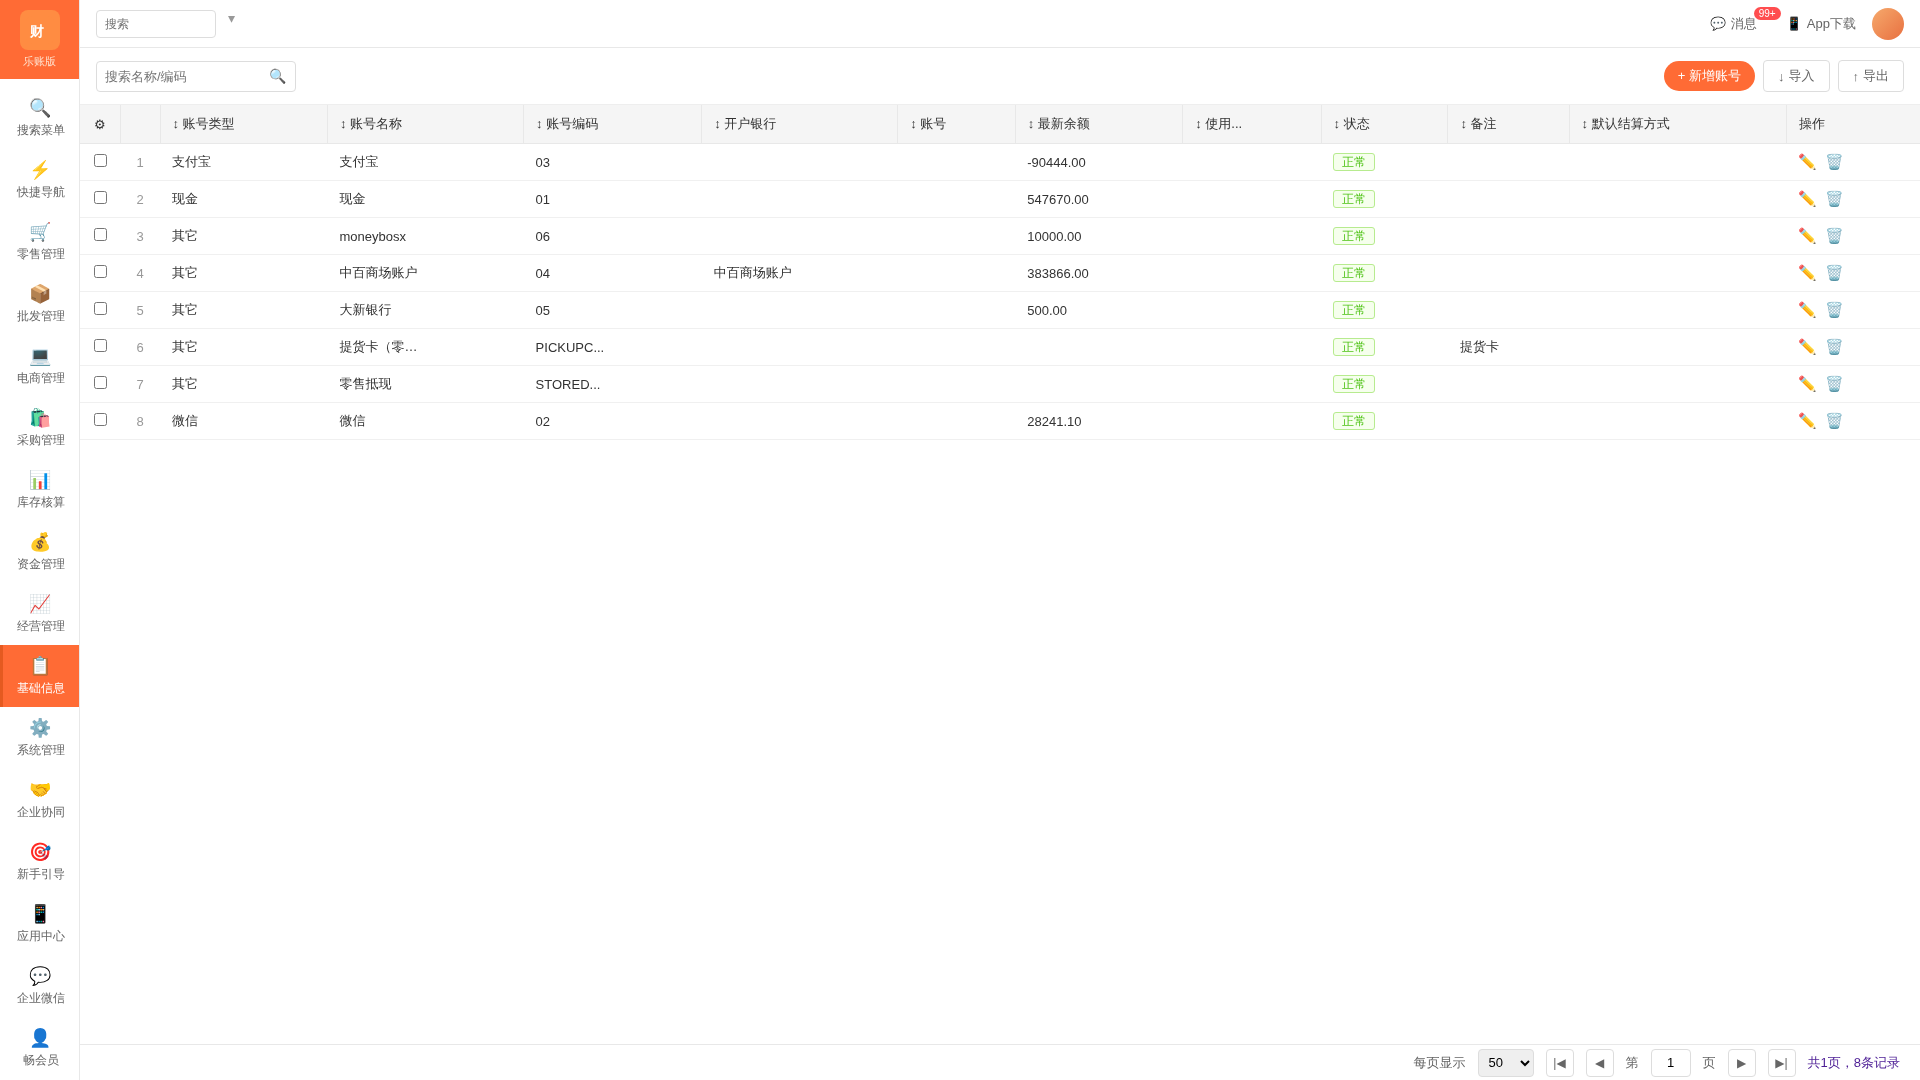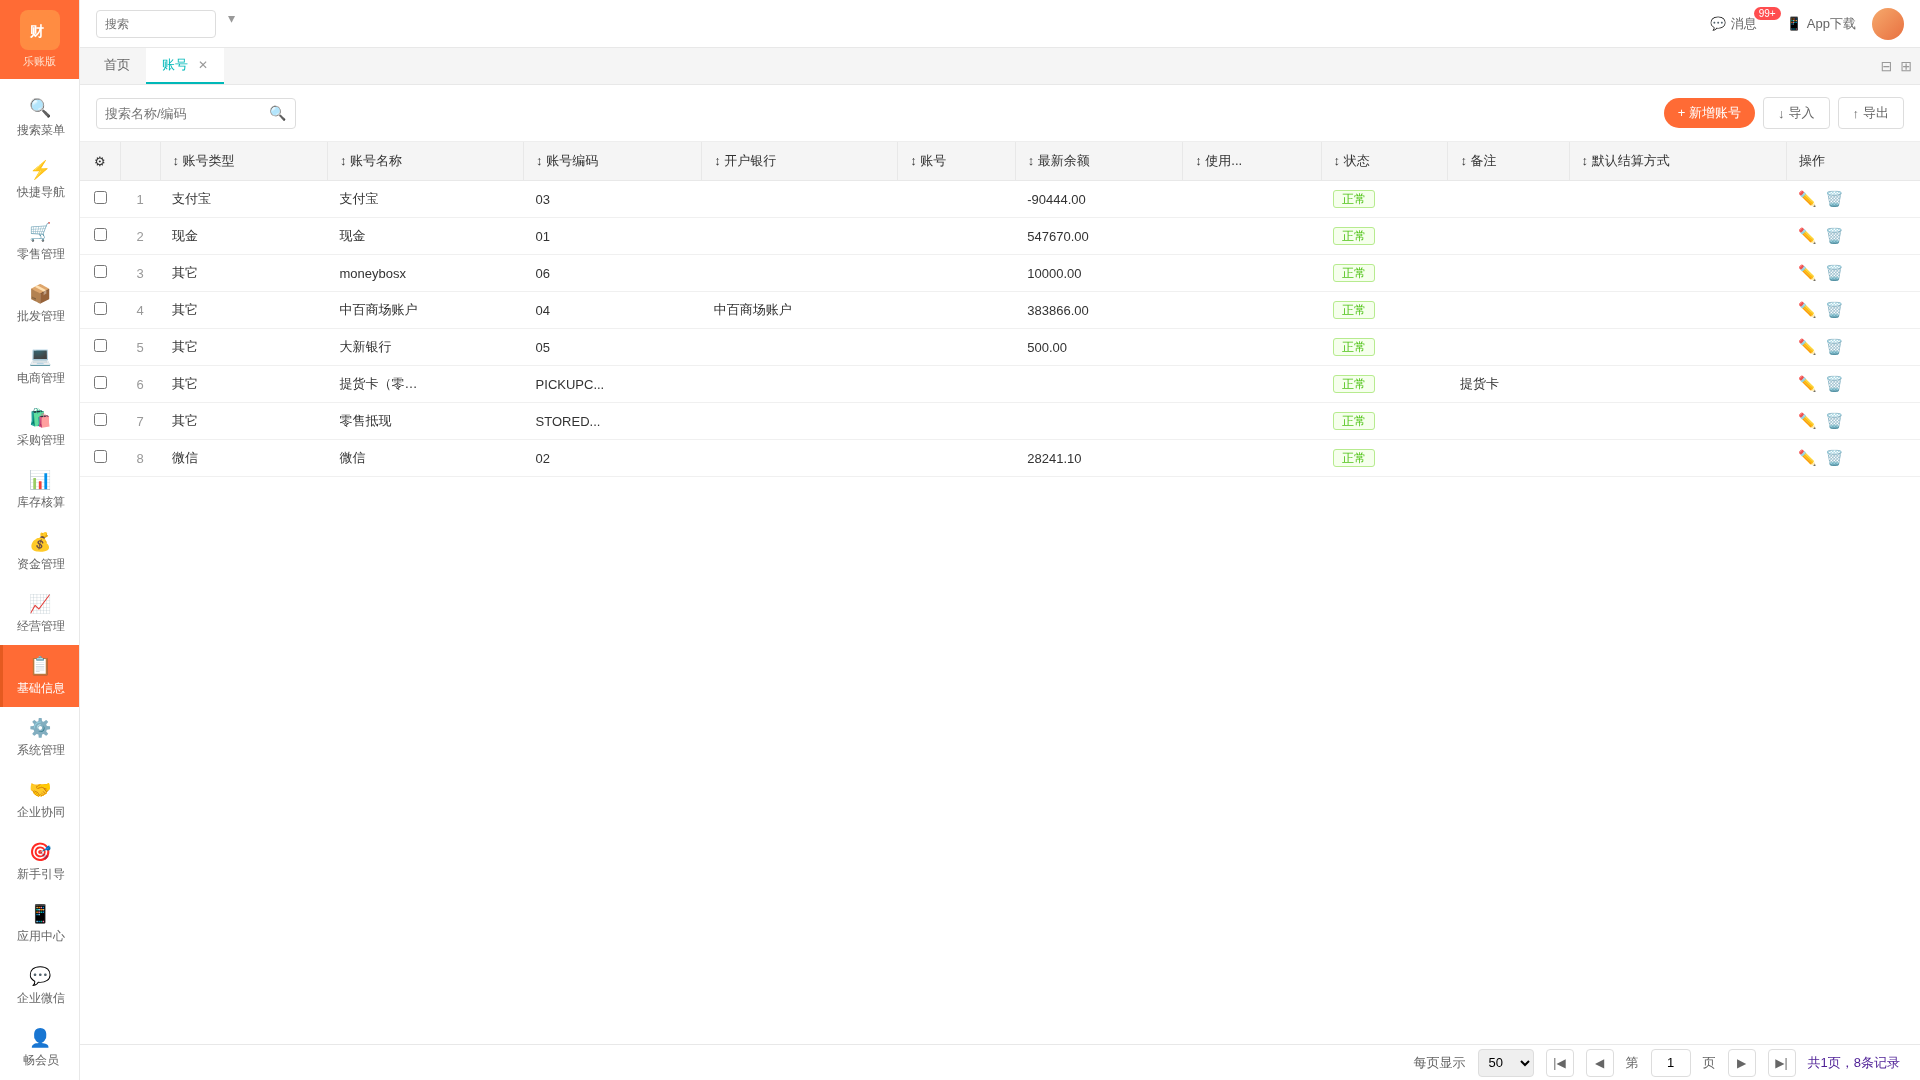--- a/index.html
+++ b/index.html
@@ -421,33 +421,20 @@
       <div class="topbar-app">
         <span>📱</span>
         <span>App下载</span>
       </div>
       <div class="avatar" style="background: linear-gradient(135deg, #f6a96c, #e87040);"></div>
     </div>
   </div>
 
   <div class="content-area">
 
-    <div class="tab-bar" style="position:relative;">
-      <div class="tab" style="display: flex; align-items: center; padding: 8px 16px; cursor: pointer; font-size: 13px; color: rgb(102, 102, 102); border-bottom: 2px solid transparent; gap: 6px;">
-        <span>首页</span>
-      </div>
-      <div class="tab active" style="display:flex; align-items:center;">
-        <span>账号</span>
-        <span class="tab-close">✕</span>
-      </div>
-      <div style="position:absolute; right:8px; top:0; height:100%; display:flex; align-items:center; gap:8px;">
-        <span style="color:#999; cursor:pointer; font-size:14px;">⊟</span>
-        <span style="color:#999; cursor:pointer; font-size:14px;">⊞</span>
-      </div>
-    </div>
 
     <div class="page-toolbar">
       <div class="search-input-wrap">
         <input type="text" style="border: none; outline: none; font-size: 13px; flex: 1 1 0%; color: rgb(153, 153, 153); width: 100%;" placeholder="搜索名称/编码">
         <span class="search-icon">🔍</span>
       </div>
       <div class="toolbar-btns">
         <button class="btn-primary">+ 新增账号</button>
         <button class="btn-default">
           <span>↓</span>

